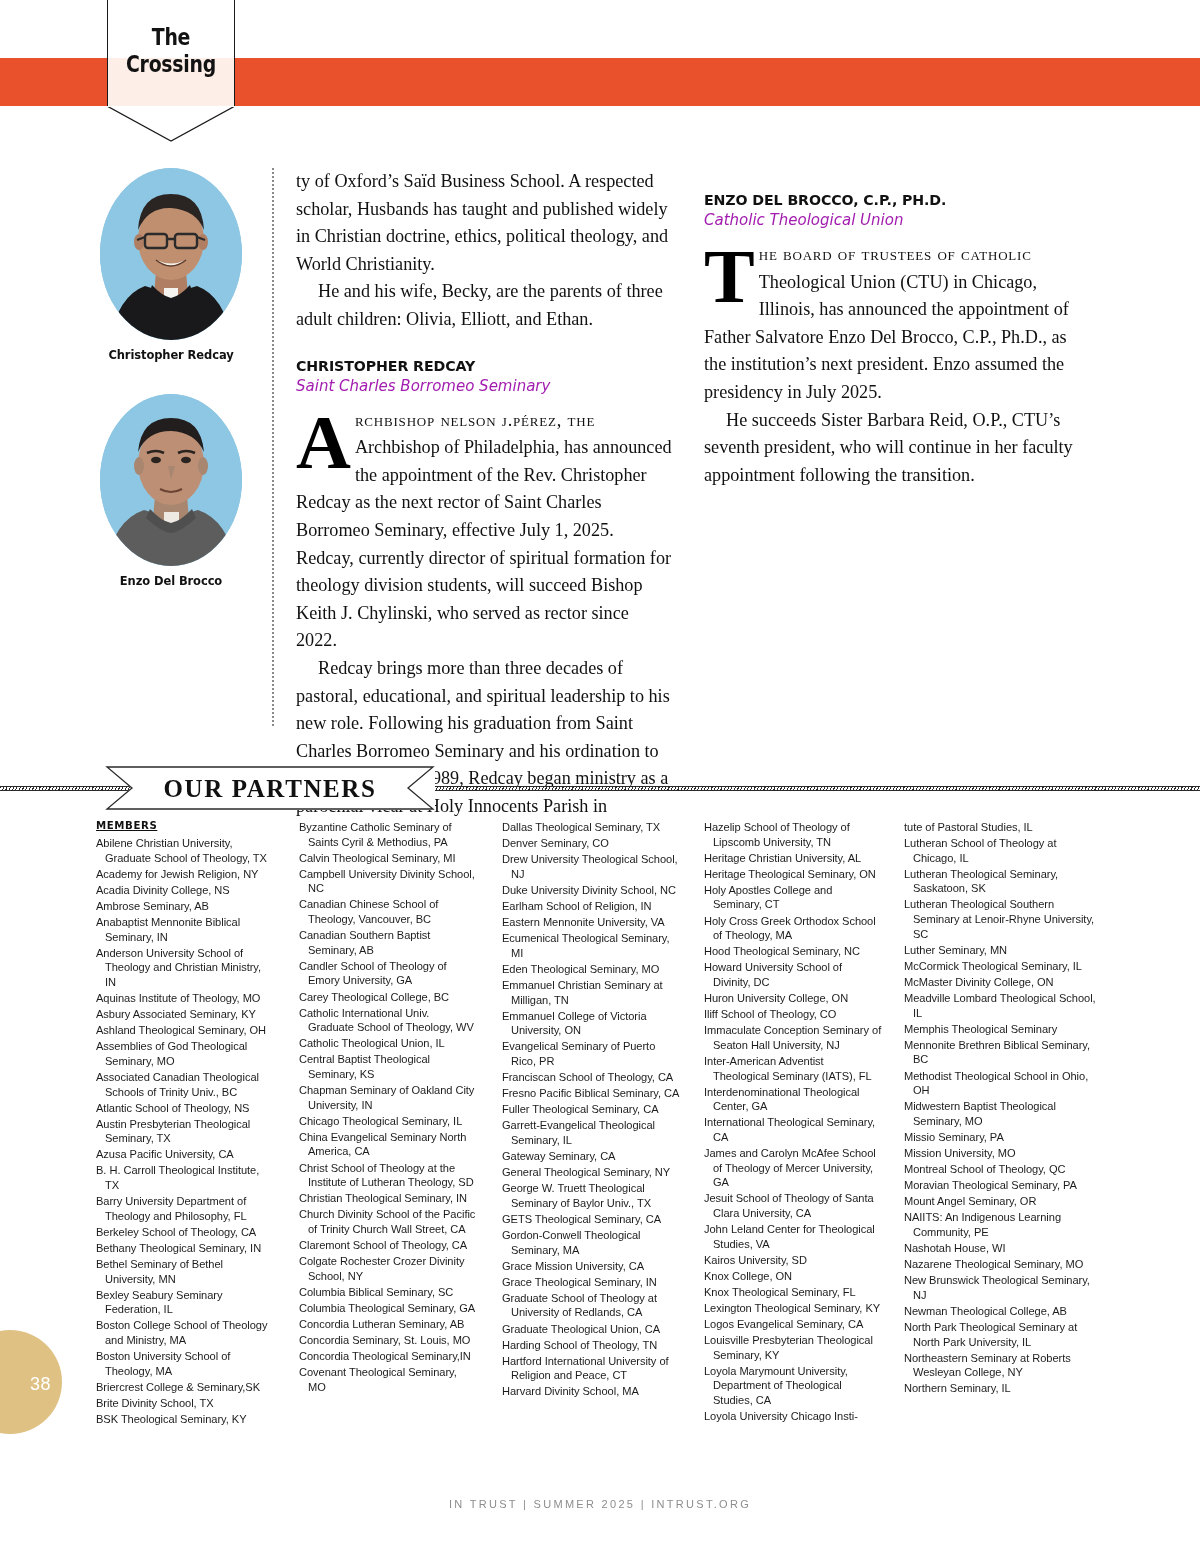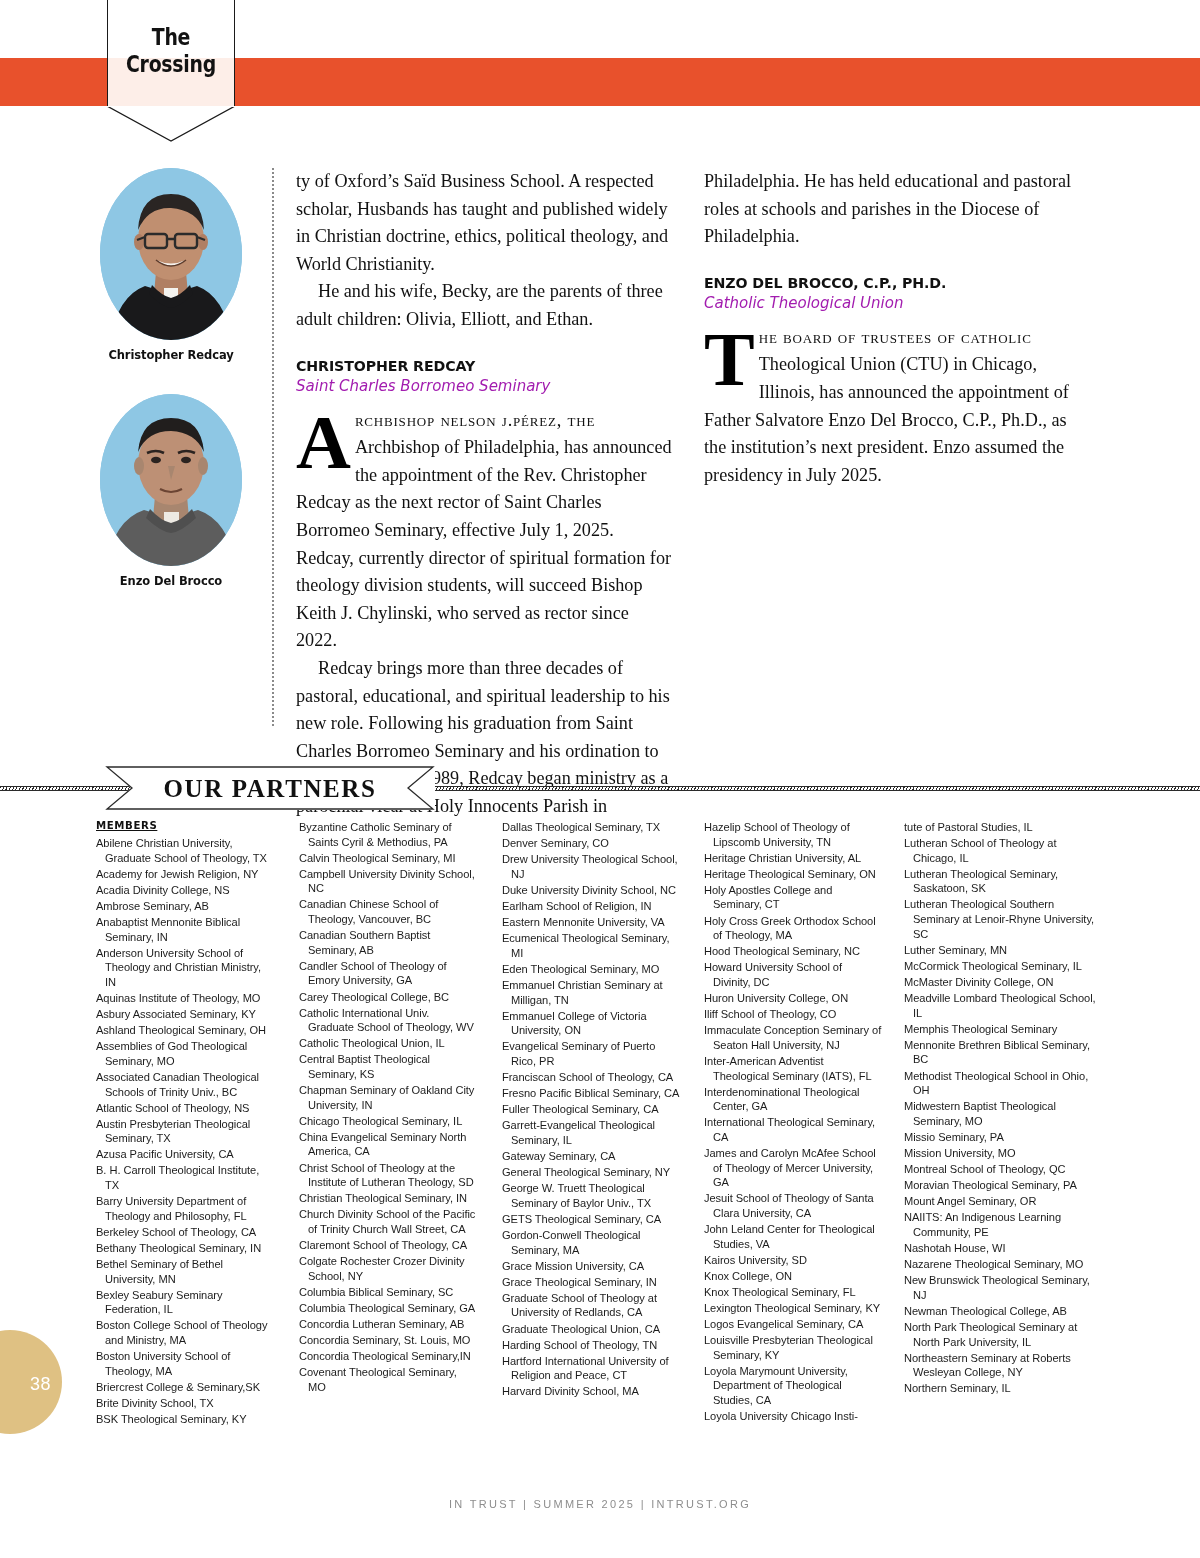--- a/index.html
+++ b/index.html
@@ -297,26 +297,26 @@
     <p class="body-p indent">He and his wife, Becky, are the parents of three adult children: Olivia, Elliott, and Ethan.</p>
 
     <div class="sub-name">CHRISTOPHER REDCAY</div>
     <div class="sub-school">Saint Charles Borromeo Seminary</div>
 
     <p class="dropcap-p"><span class="dropcap">A</span><span class="smallcaps">rchbishop nelson j.pérez, the</span><span> Archbishop of Philadelphia, has announced the appointment of the Rev. Christopher Redcay as the next rector of Saint Charles Borromeo Seminary, effective July 1, 2025. Redcay, currently director of spiritual formation for theology division students, will succeed Bishop Keith J. Chylinski, who served as rector since 2022.</span></p>
     <p class="body-p indent">Redcay brings more than three decades of pastoral, educational, and spiritual leadership to his new role. Following his graduation from Saint Charles Borromeo Seminary and his ordination to the priesthood in 1989, Redcay began ministry as a parochial vicar at Holy Innocents Parish in</p>
   </div>
 
   <div class="col right">
-    <p class="body-p">Philadelphia. He has held educational and pastoral roles at schools and parishes in the Diocese of Philadelphia.</p>
 
     <div class="sub-name">ENZO DEL BROCCO, C.P., PH.D.</div>
     <div class="sub-school">Catholic Theological Union</div>
 
     <p class="dropcap-p"><span class="dropcap">T</span><span class="smallcaps">he board of trustees of catholic</span><span> Theological Union (CTU) in Chicago, Illinois, has announced the appointment of Father Salvatore Enzo Del Brocco, C.P., Ph.D., as the institution’s next president. Enzo assumed the presidency in July 2025.</span></p>
+    <p class="body-p indent">He succeeds Sister Barbara Reid, O.P., CTU’s seventh president, who will continue in her faculty appointment following the transition.</p>
   </div>
 </div>
 
 <div class="partners-banner">
   <div class="banner-line"></div>
   <div class="banner-ribbon">
     <svg width="330" height="48" viewBox="0 0 330 48">
       <polygon points="0,2 330,2 330,46 0,46 26,24" fill="#ffffff" stroke="#ffffff" stroke-width="0"></polygon>
       <polygon points="2,3 328,3 303,24 328,45 2,45 27,24" fill="#ffffff" stroke="#2b2b2b" stroke-width="1.3"></polygon>
     </svg>

